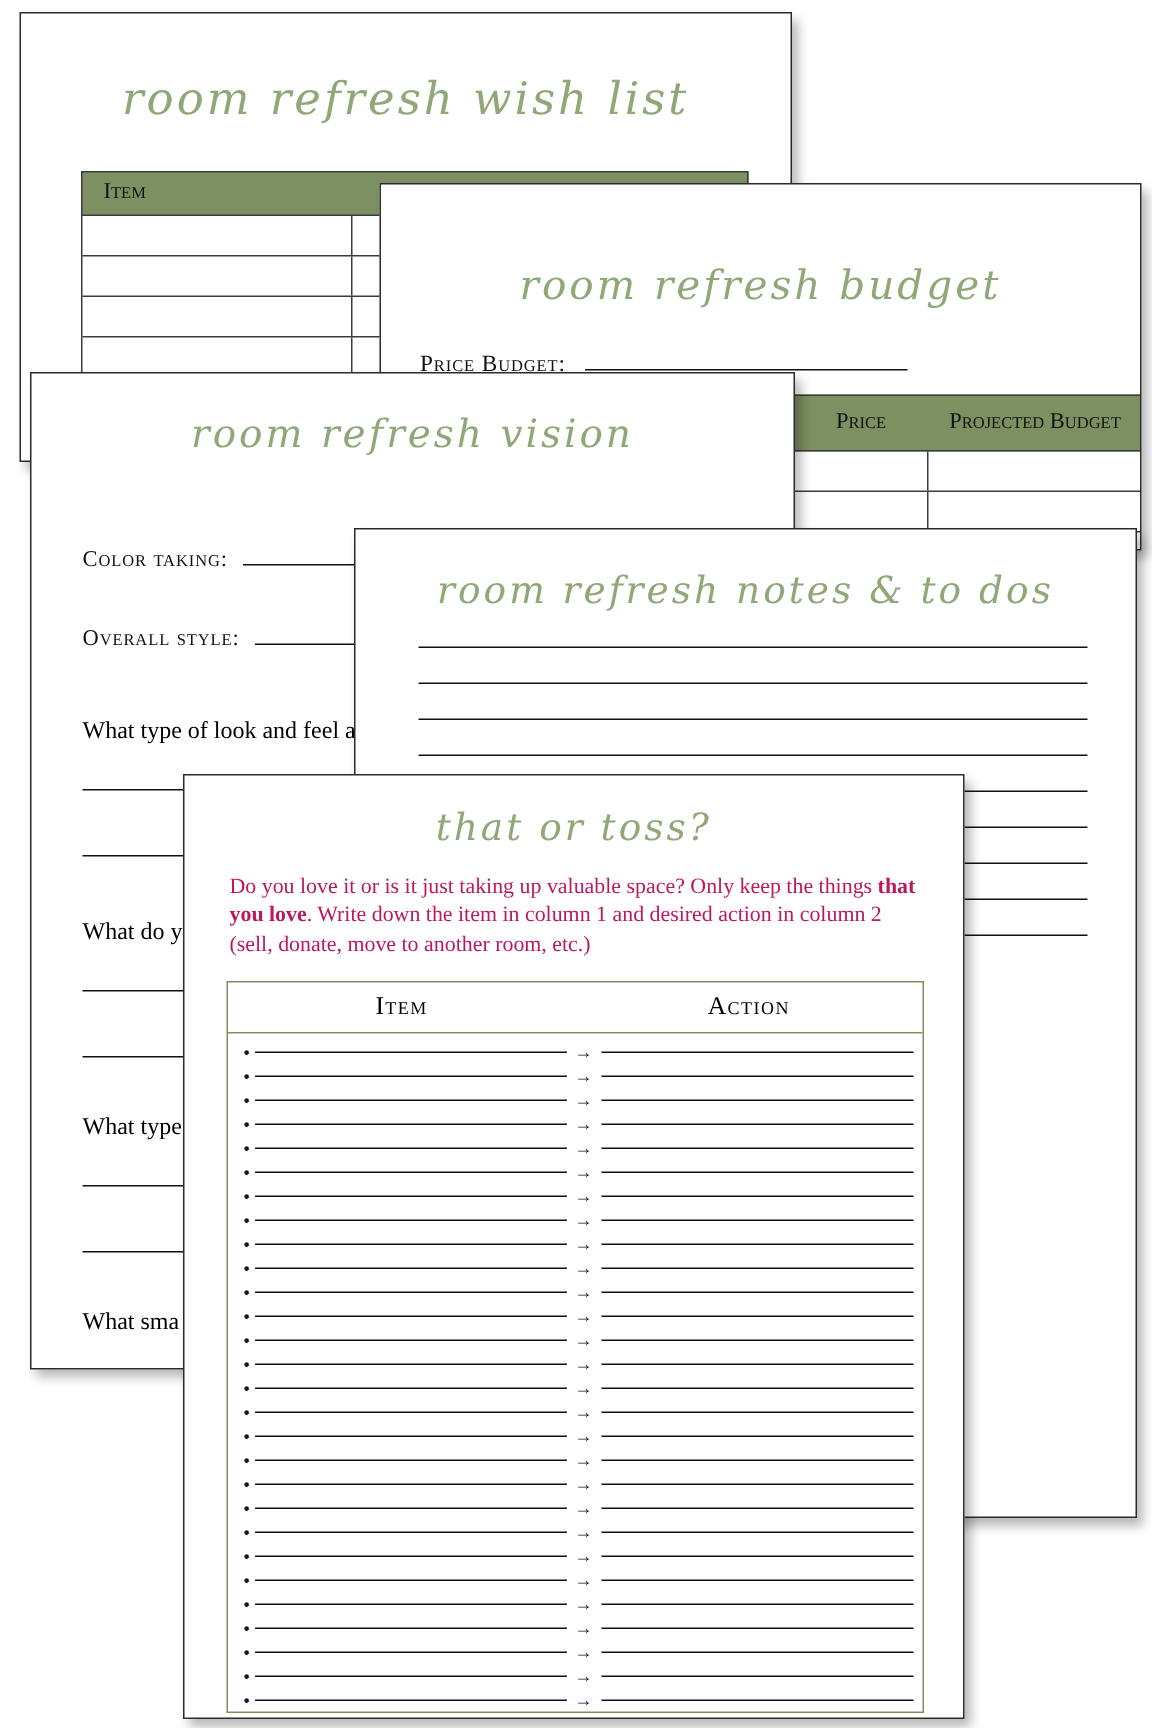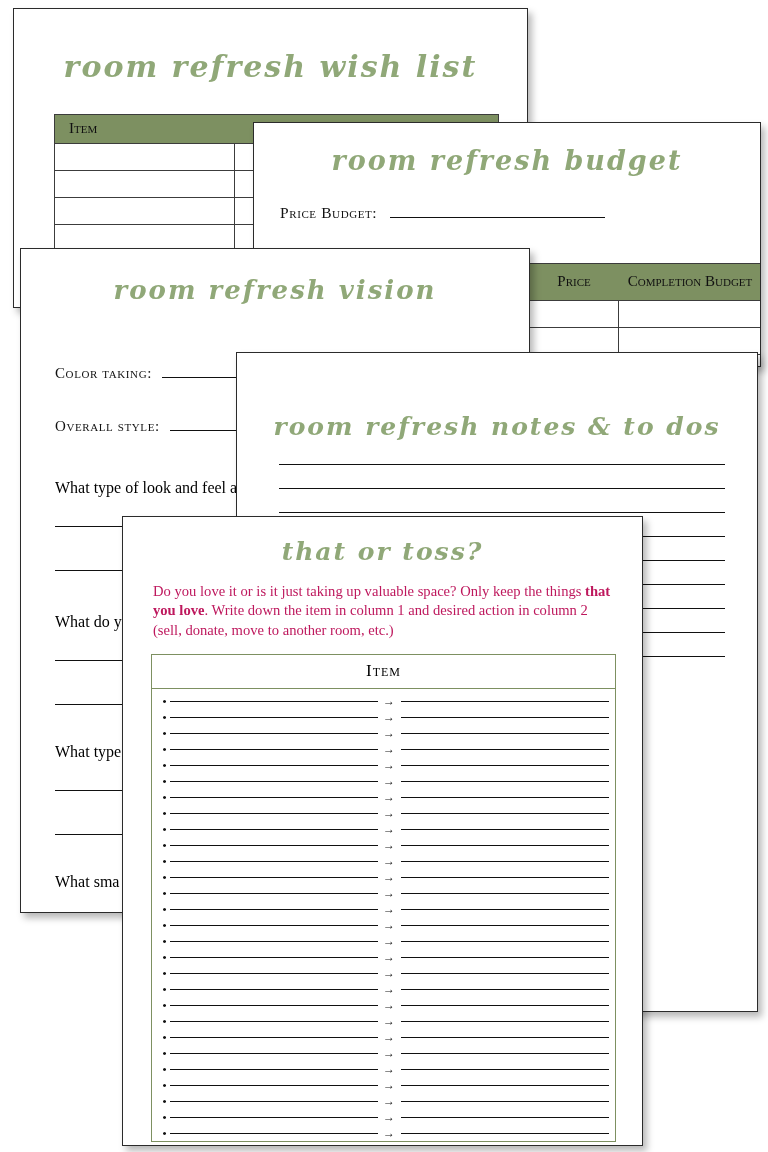--- a/index.html
+++ b/index.html
@@ -29,21 +29,21 @@
     box-sizing: border-box;
   }
 
   .script-title {
     font-family: "DejaVu Serif", serif;
     font-style: italic;
     color: #90a878;
     text-align: center;
     letter-spacing: 2px;
     white-space: nowrap;
-    font-weight: 700;
+    font-weight: 400;
   }
 
   .smallcaps {
     font-family: "Liberation Serif", serif;
     font-variant: small-caps;
     letter-spacing: 0.6px;
     color: #111;
   }
 
   .rule {
@@ -95,21 +95,21 @@
     font-size: 30px;
     margin-top: 40px;
   }
 
   
   #sheet-budget {
     left: 253px; top: 122px; width: 508px; height: 245px;
   }
   #sheet-budget .script-title {
     font-size: 27px;
-    margin-top: 22px;
+    margin-top: 52px;
   }
   #sheet-budget .totalbudget {
     margin: 28px 0 0 26px;
     font-size: 15.5px;
   }
 
   
   #sheet-vision {
     left: 20px; top: 248px; width: 510px; height: 665px;
   }
@@ -133,21 +133,21 @@
     border-bottom: 1px solid #111;
     height: 1px;
   }
 
   
   #sheet-notes {
     left: 236px; top: 352px; width: 522px; height: 660px;
   }
   #sheet-notes .script-title {
     font-size: 25px;
-    margin-top: 59px;
+    margin-top: 26px;
   }
   #sheet-notes .field {
     margin: 18px 0 0 30px;
     font-size: 15px;
   }
   #sheet-notes .ideas {
     margin: 22px 0 0 42px;
     font-size: 15px;
   }
   #sheet-notes .noteline {
@@ -265,21 +265,21 @@
   <div class="sheet" id="sheet-budget">
     <div class="script-title">room refresh budget</div>
 
     <div class="totalbudget smallcaps">
       <span>Price Budget:</span>
       <span class="rule" style="width:215px; margin-left:8px;"></span>
     </div>
 
     <div class="thead" style="position:absolute; left:274px; top:140px; width:234px; height:38px;">
       <div style="width:90px;">Price</div>
-      <div style="flex:1;">Completion Budget</div>
+      <div style="flex:1;">Projected Budget</div>
     </div>
 
     <div class="tgrid" style="position:absolute; left:274px; top:178px; width:234px;">
       <div class="trow">
         <div class="tcell" style="width:90px;"></div>
         <div class="tcell" style="flex:1;"></div>
       </div>
       <div class="trow">
         <div class="tcell" style="width:90px;"></div>
         <div class="tcell" style="flex:1;"></div>
@@ -338,20 +338,21 @@
   <div class="sheet" id="sheet-keep">
     <div class="script-title">that or toss?</div>
 
     <p class="intro">
       <span>Do you love it or is it just taking up valuable space? Only keep the things </span><b>that you love</b><span>. Write down the item in column 1 and desired action in column 2 (sell, donate, move to another room, etc.)</span>
     </p>
 
     <div class="keep-table">
       <div class="keep-head">
         <div>Item</div>
+        <div>Action</div>
       </div>
       <div class="keep-rows" id="keep-rows">
           <div class="keep-row">
             <span class="bullet">•</span>
             <span class="keep-line"></span>
             <span class="arrow">→</span>
             <span class="keep-line"></span>
           </div>
           <div class="keep-row">
             <span class="bullet">•</span>

